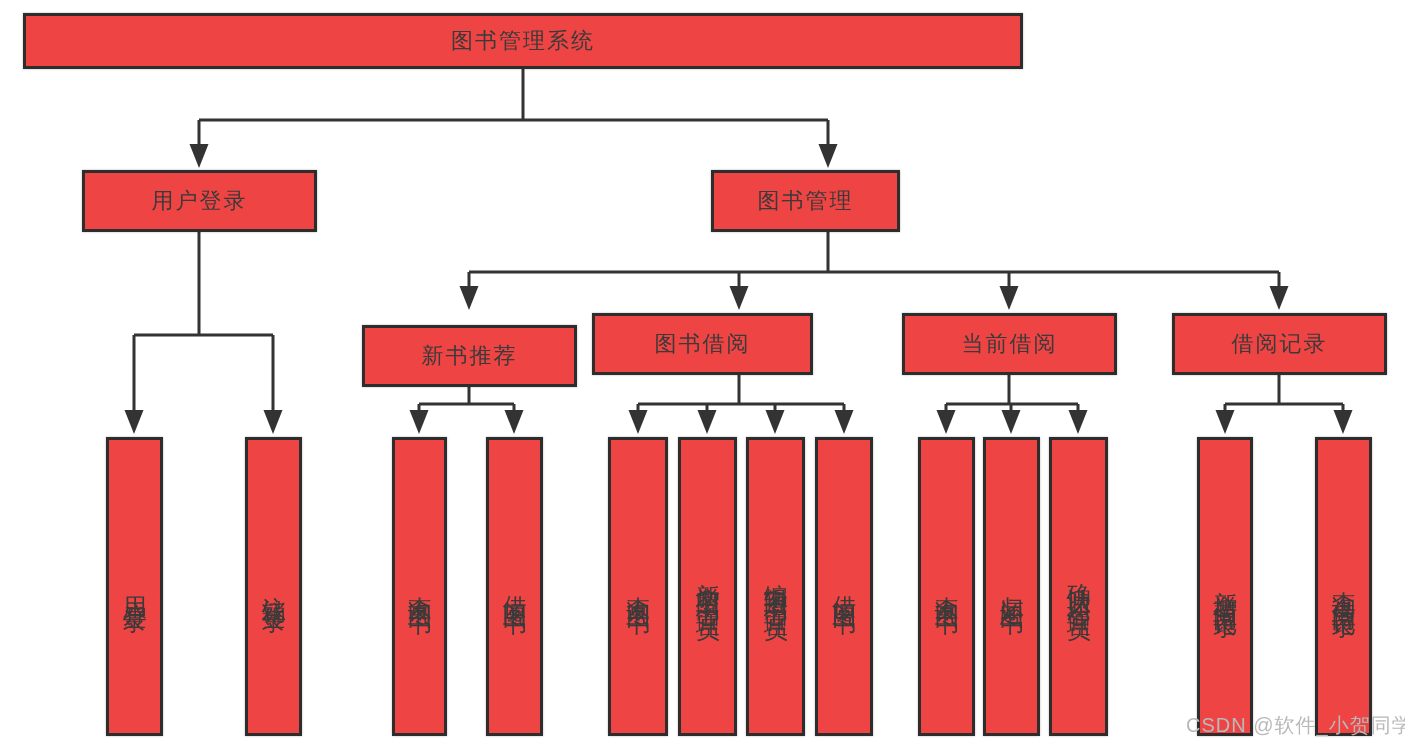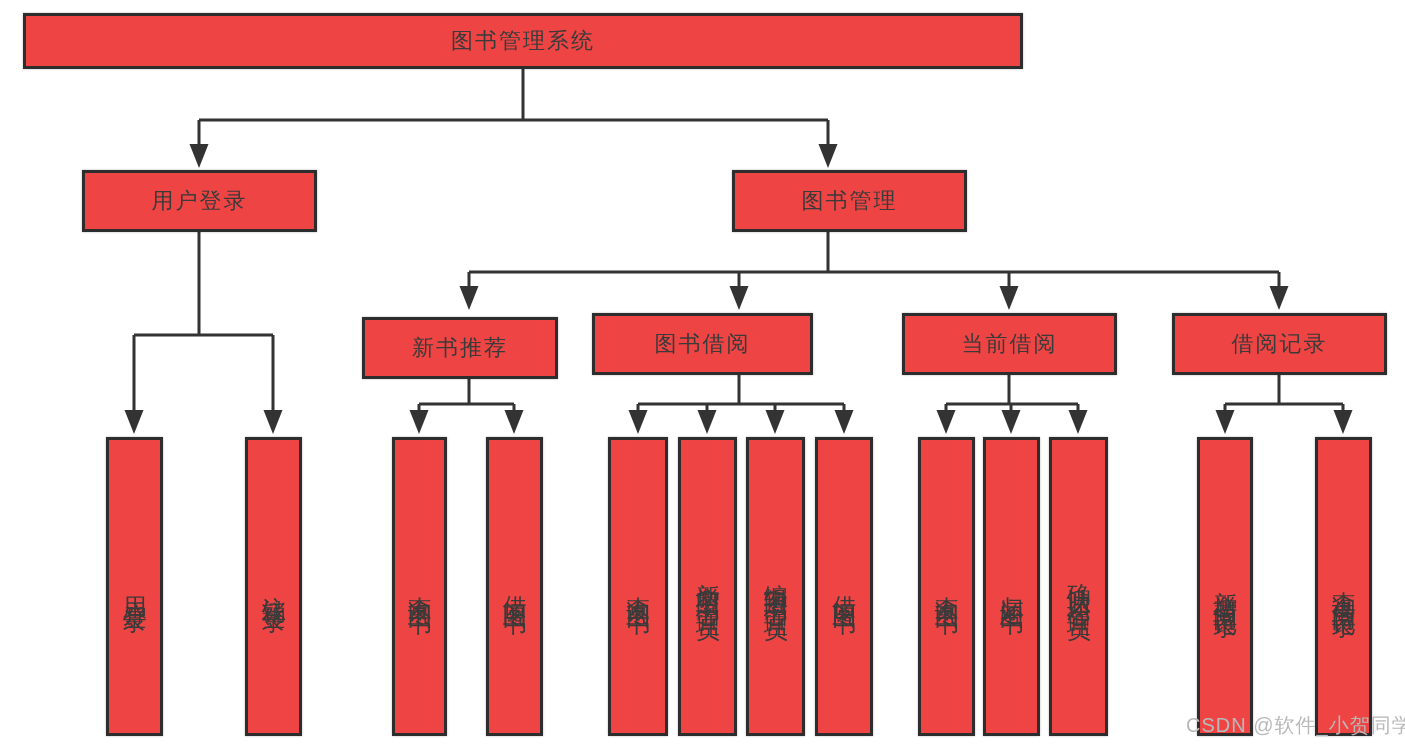--- a/index.html
+++ b/index.html
@@ -58,23 +58,23 @@
     <polygon points="936.5,410 955.5,410 946,434"></polygon>
     <polygon points="1001.5,410 1020.5,410 1011,434"></polygon>
     <polygon points="1068.5,410 1087.5,410 1078,434"></polygon>
     <polygon points="1215.5,410 1234.5,410 1225,434"></polygon>
     <polygon points="1333.5,410 1352.5,410 1343,434"></polygon>
   </svg>
 
   <div class="box h" style="left:23px;top:13px;width:1000px;height:56px">图书管理系统</div>
 
   <div class="box h" style="left:82px;top:170px;width:235px;height:62px">用户登录</div>
-  <div class="box h" style="left:732px;top:170px;width:235px;height:62px">图书管理</div>
+  <div class="box h" style="left:711px;top:170px;width:189px;height:62px">图书管理</div>
 
-  <div class="box h" style="left:362px;top:317px;width:196px;height:62px">新书推荐</div>
+  <div class="box h" style="left:362px;top:325px;width:215px;height:62px">新书推荐</div>
   <div class="box h" style="left:592px;top:313px;width:221px;height:62px">图书借阅</div>
   <div class="box h" style="left:902px;top:313px;width:215px;height:62px">当前借阅</div>
   <div class="box h" style="left:1172px;top:313px;width:215px;height:62px">借阅记录</div>
 
   <div class="box v" style="left:106px;top:437px;width:57px;height:299px">用户登录</div>
   <div class="box v" style="left:245px;top:437px;width:57px;height:299px">注销登录</div>
 
   <div class="box v" style="left:392px;top:437px;width:55px;height:299px">查询图书</div>
   <div class="box v" style="left:486px;top:437px;width:57px;height:299px">借阅图书</div>
 

